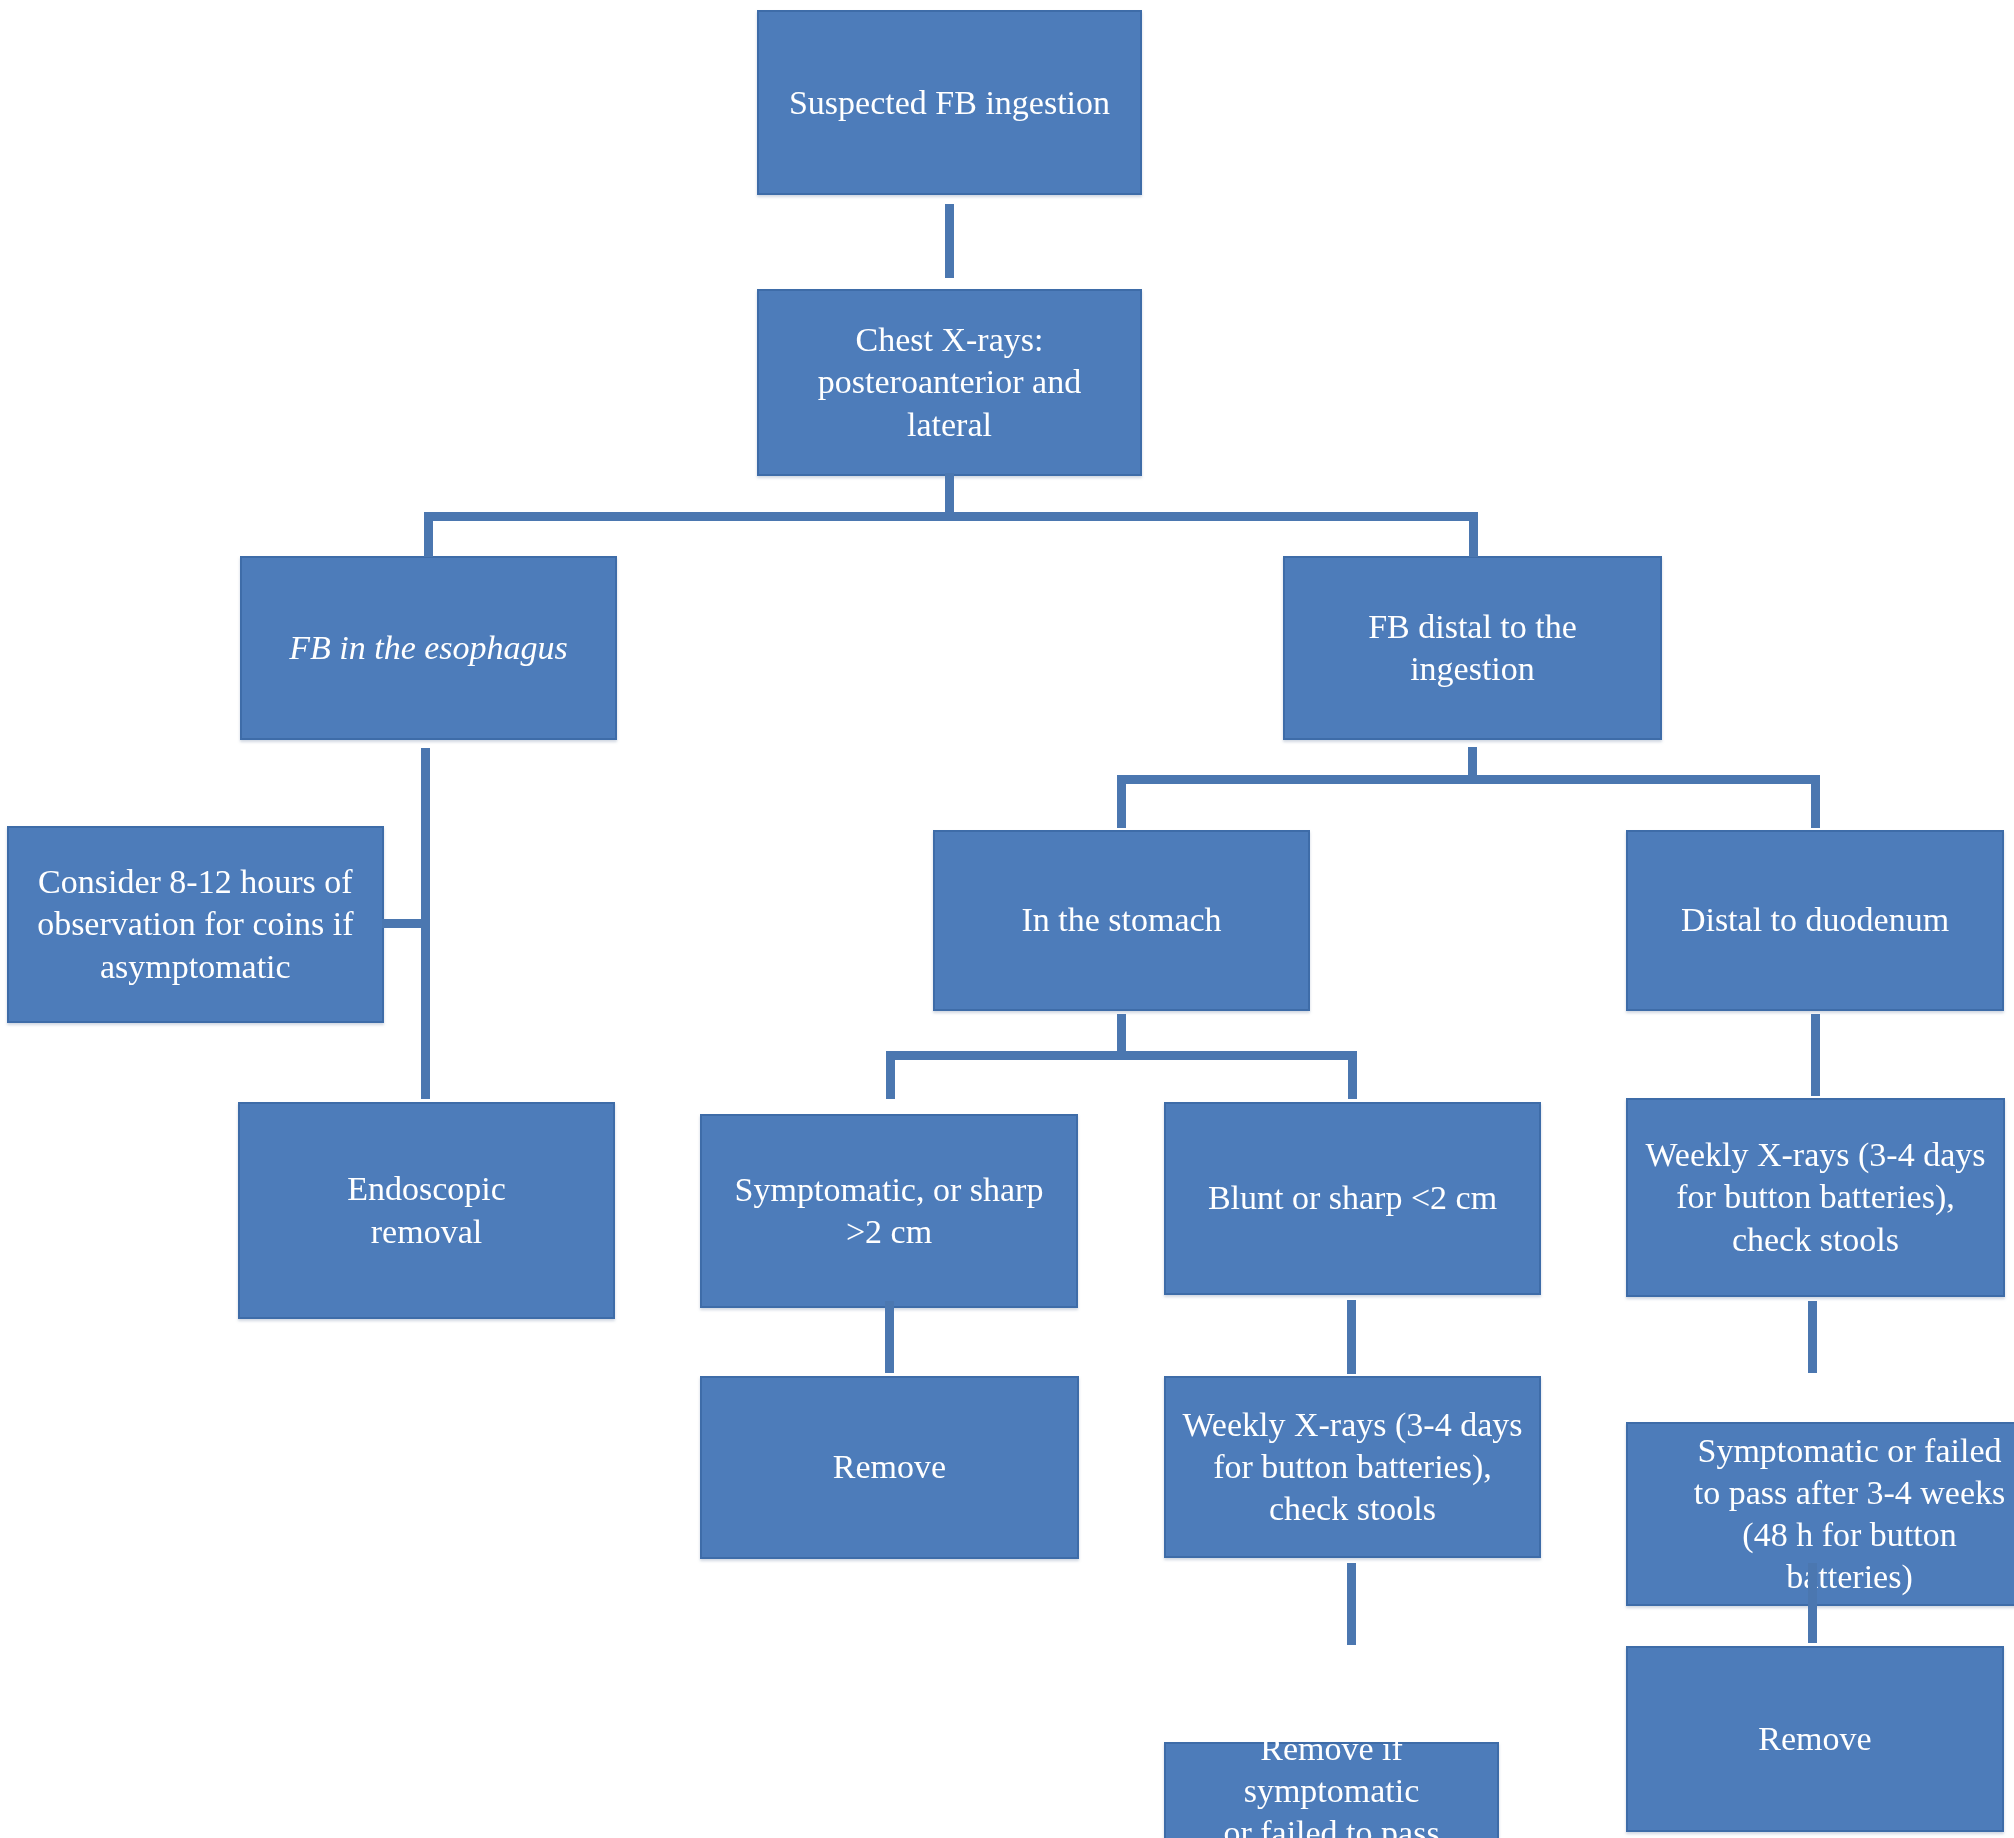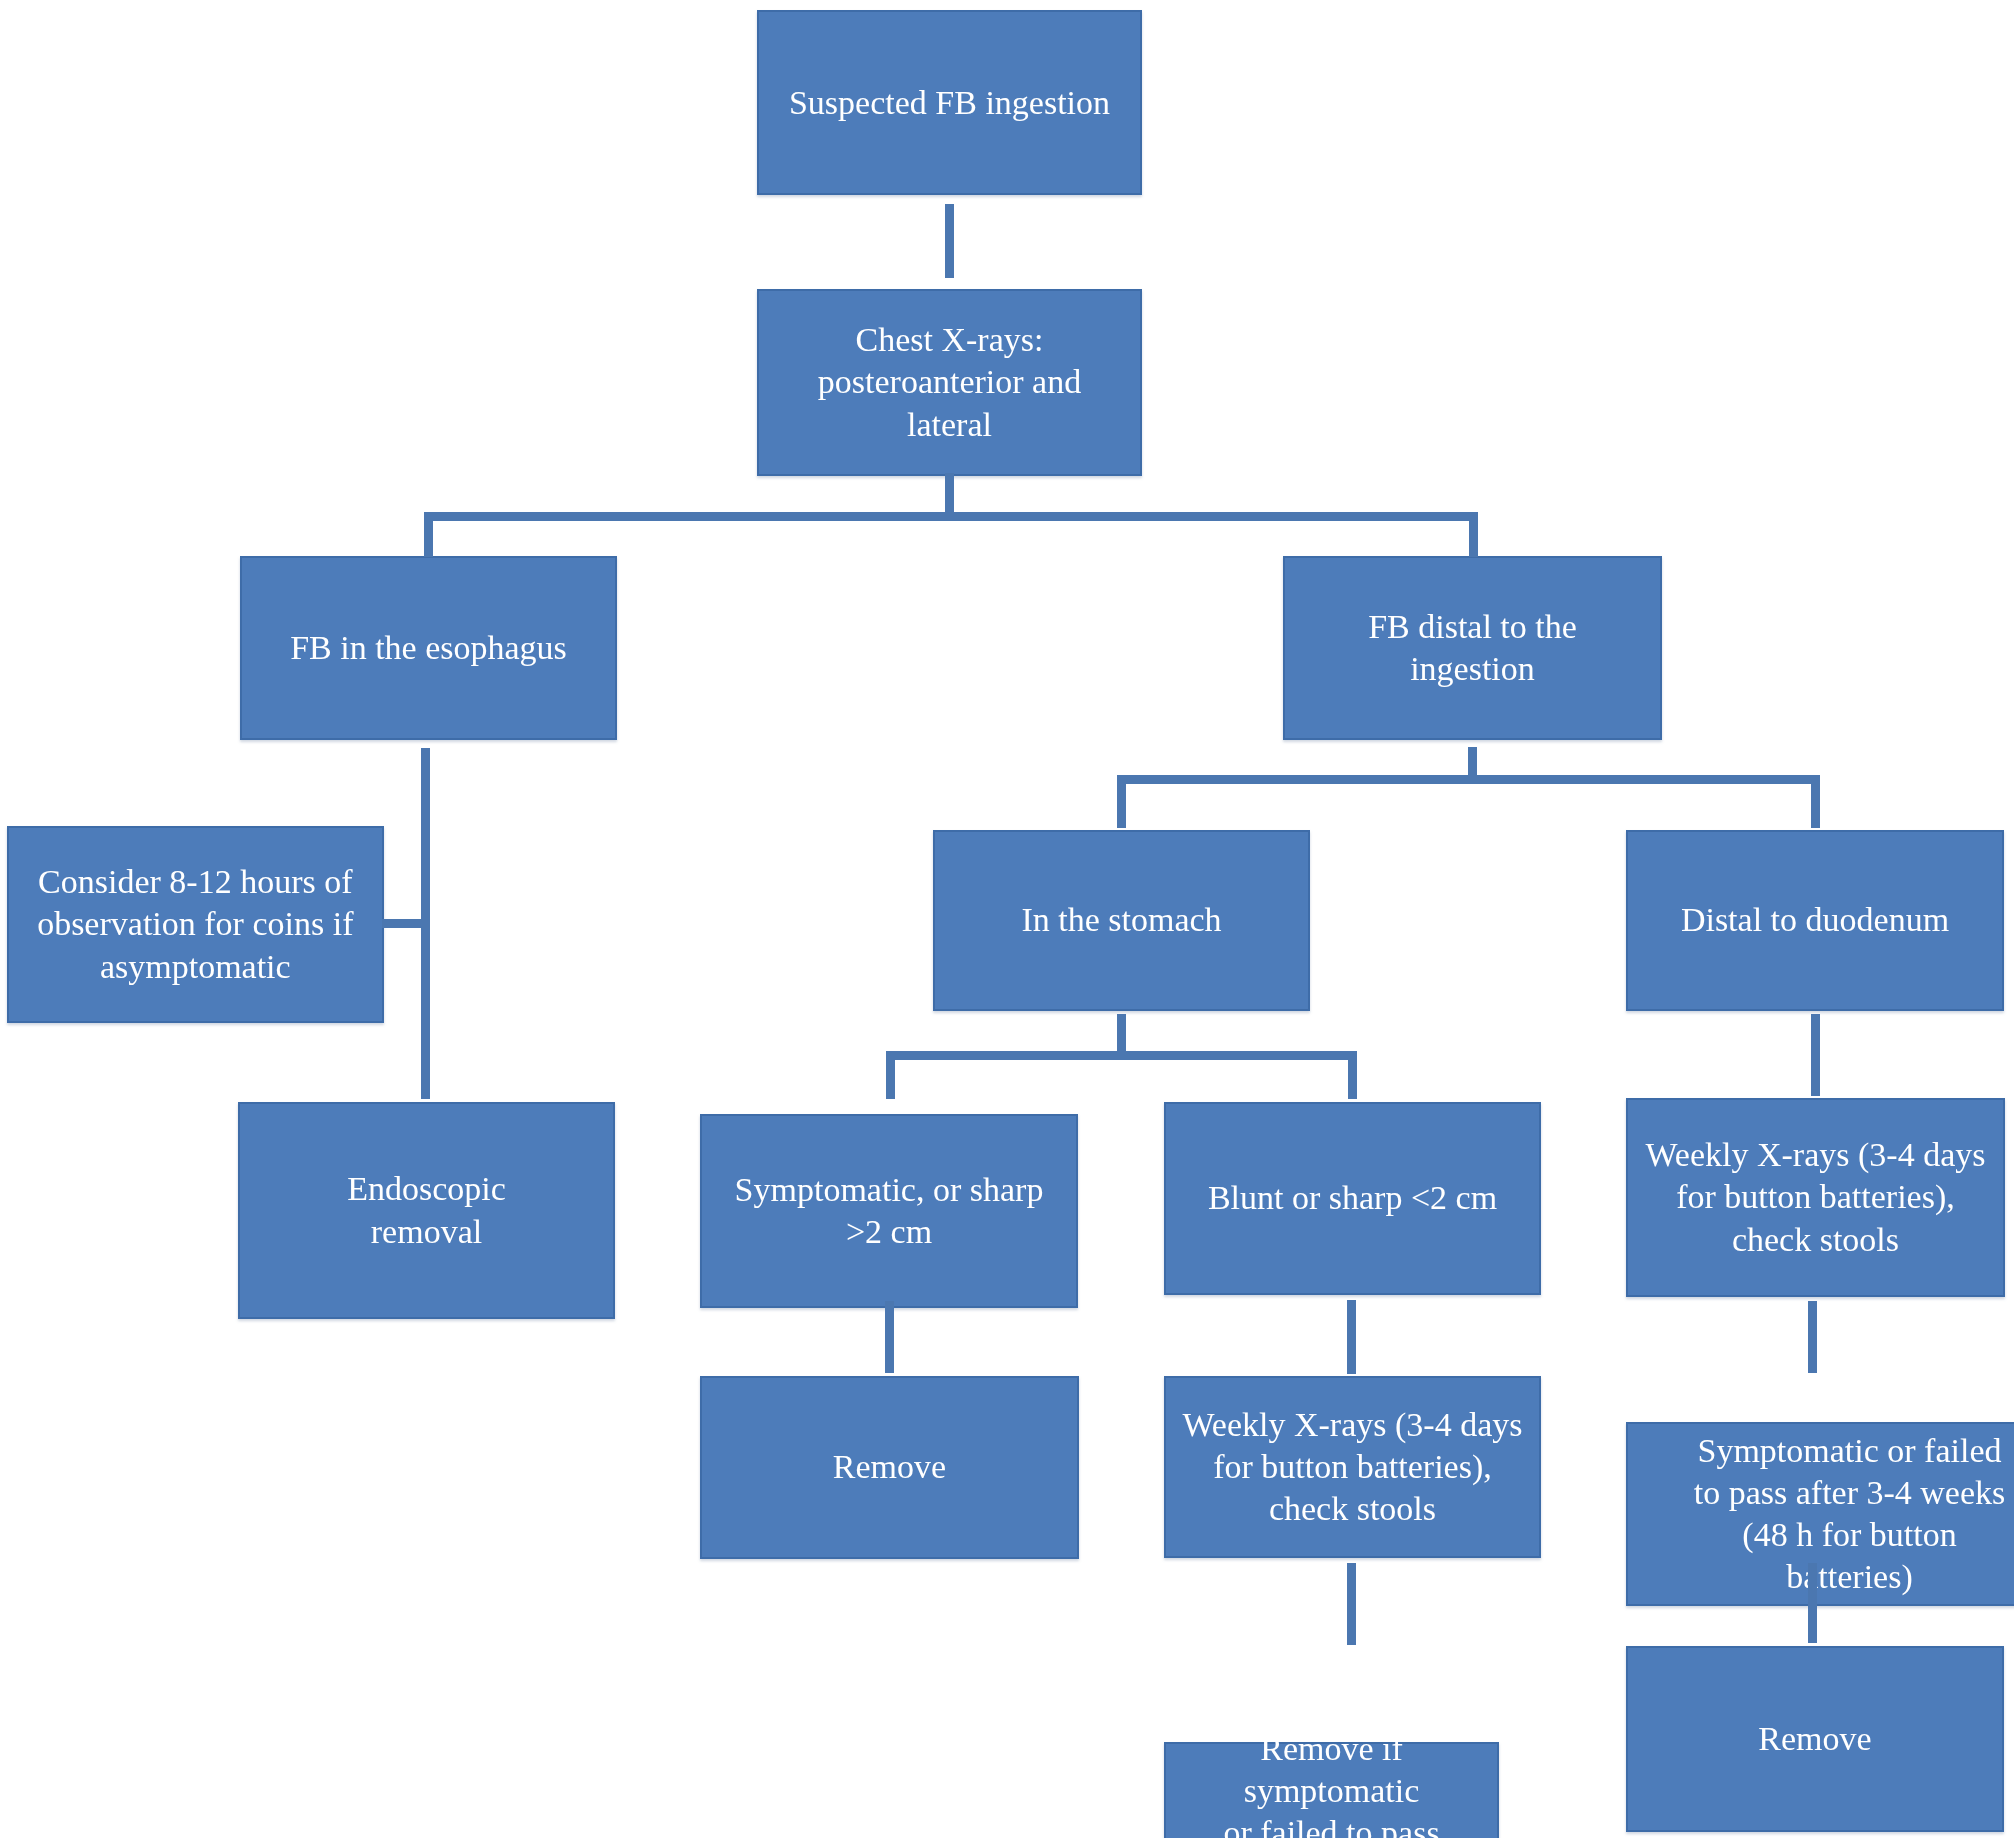--- a/index.html
+++ b/index.html
@@ -32,21 +32,21 @@
     line-height: 1.24;
     white-space: pre-line;
     padding: 3.4px 5.1px;
     box-shadow: 0 1.7px 2.6px rgba(120,140,170,0.35);
   }
   .conn { position: absolute; background: var(--connector); }
 
   
   #n-suspected          { left: 757px;  top: 10.3px;   width: 385px; height: 185px; }
   #n-chest-xrays        { left: 757px;  top: 289px;  width: 385px; height: 187px; }
-  #n-fb-esophagus       { left: 240px;  top: 556px;  width: 377px; height: 184px; }
+  #n-fb-esophagus       { left: 240px;  top: 556px;  width: 377px; height: 184px; font-style: italic; }
   #n-fb-distal          { left: 1283px; top: 556px;  width: 379px; height: 184px; }
   #n-consider           { left: 6.8px;    top: 826px;  width: 377px; height: 197px; }
   #n-in-stomach         { left: 933px; top: 830px;  width: 377px; height: 181px; }
   #n-distal-duodenum    { left: 1626px; top: 830px;  width: 378px; height: 181px; }
   #n-endoscopic         { left: 238px;  top: 1102px; width: 377px; height: 217px; }
   #n-symptomatic-sharp  { left: 700px;  top: 1102px; width: 378px; height: 194px; margin-top: 12px; }
   #n-blunt-sharp        { left: 1164px; top: 1102px; width: 377px; height: 193px; }
   #n-weekly-duodenum    { left: 1626px; top: 1098px; width: 379px; height: 199px; }
   #n-remove-stomach     { left: 700px;  top: 1376px; width: 379px; height: 183px; }
   #n-weekly-stomach     { left: 1164px; top: 1376px; width: 377px; height: 182px; }

